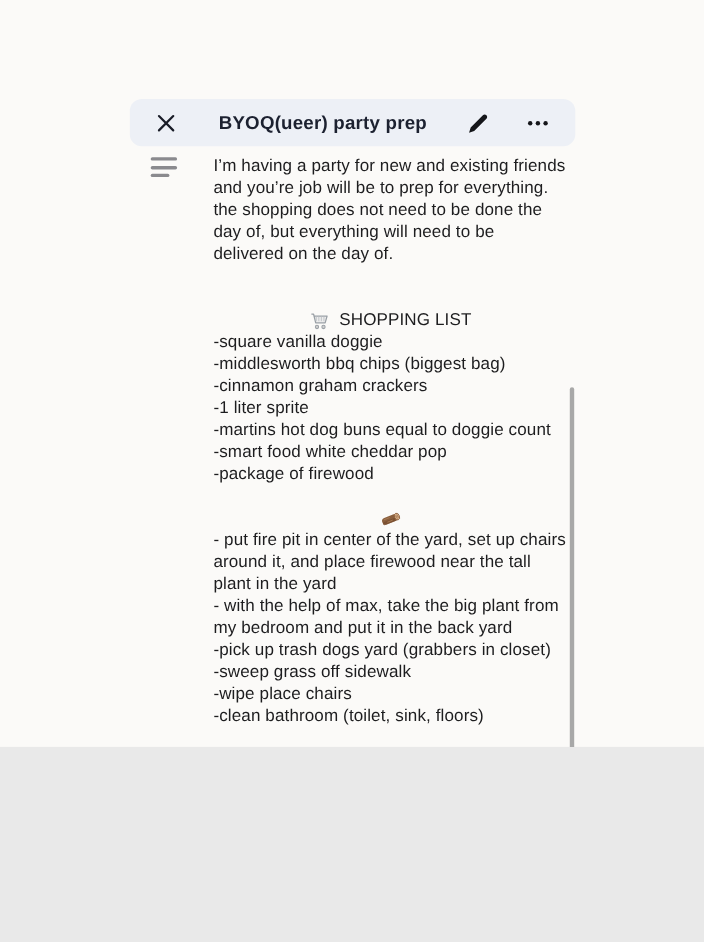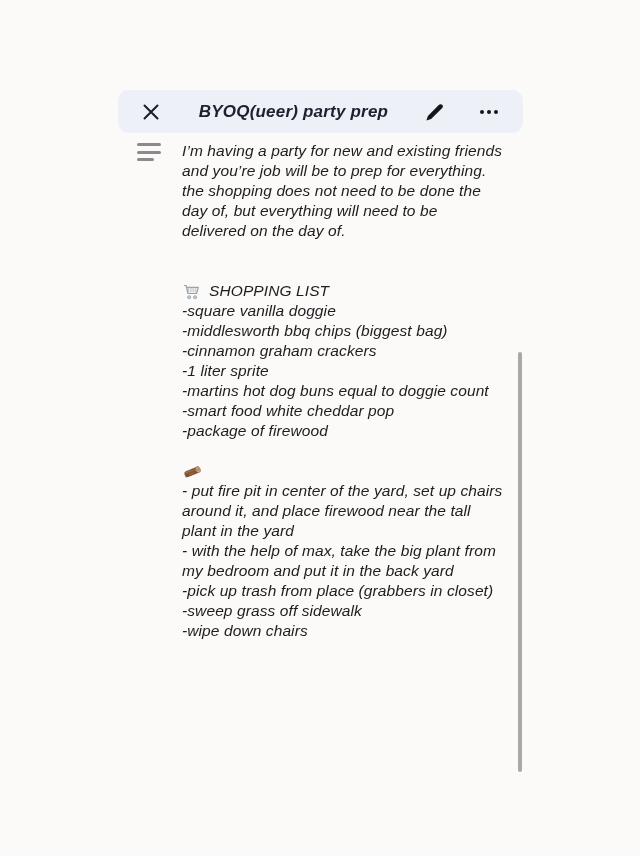--- a/index.html
+++ b/index.html
@@ -1,21 +1,20 @@
 <!DOCTYPE html>
 <html><head>
 <meta charset="utf-8">
 <style>
   * { margin:0; padding:0; box-sizing:border-box; }
   html,body { background:#e9e9e9; }
   .screen {
-    position:relative; width:640px; height:856px;
+    position:relative; width:640px; height:679px;
     background:#fbfaf8; overflow:hidden;
     font-family:"Liberation Sans", sans-serif;
-    font-style:italic;
   }
   
   .header {
     position:absolute; left:118px; top:90px; width:405px; height:43px;
     background:#edf0f6; border-radius:11px;
     display:flex; align-items:center; padding:0 20px;
   }
   .icon-btn { display:flex; align-items:center; justify-content:center; cursor:pointer; background:none; border:none; padding:0; }
   .close-btn  { width:26px; height:26px; }
   .header-title {
@@ -26,27 +25,27 @@
   .more-btn { width:28px; height:24px; }
 
   
   .align-icon { position:absolute; left:137px; top:143px; width:28px; height:22px; }
   .align-icon span { display:block; background:#8a8a8e; height:3px; border-radius:1.5px; margin-bottom:4.5px; }
   .align-icon span:nth-child(1){ width:24px; }
   .align-icon span:nth-child(2){ width:24px; }
   .align-icon span:nth-child(3){ width:17px; }
 
   .note-body {
-    position:absolute; left:182px; top:141px; width:322px;
+    position:absolute; left:194px; top:141px; width:322px;
     font-size:15.5px; line-height:20px; color:#1d1d1f;
     letter-spacing:.1px;
   }
   .intro { margin-bottom:40px; }
   .section + .section { margin-top:20px; }
-  .section-header { display:flex; align-items:center; gap:7px; }
+  .section-header { display:flex; align-items:center; gap:7px;justify-content:center; }
   .section-icon { width:20px; height:20px; flex:0 0 auto; position:relative; top:1px; }
   .line { min-height:20px; }
 
   
   .scrollbar-thumb {
     position:absolute; left:518px; top:352px; width:4px; height:420px;
     background:#a8a8a8; border-radius:2px; cursor:pointer;
   }
 </style>
 </head>
@@ -121,21 +120,22 @@
               <path d="M5.5 10 h6 M8 13.8 h5.5" stroke="#a87a52" stroke-width="0.9" stroke-linecap="round"></path>
               <ellipse cx="19.6" cy="12" rx="2.7" ry="3.8" fill="#d9b28c" stroke="#8a5f3e" stroke-width="0.9"></ellipse>
               <ellipse cx="19.6" cy="12" rx="1.2" ry="1.9" fill="none" stroke="#a87a52" stroke-width="0.8"></ellipse>
               <circle cx="19.6" cy="12" r="0.5" fill="#8a5f3e"></circle>
             </g>
           </svg>
         </span>
       </div>
       <div class="line">- put fire pit in center of the yard, set up chairs around it, and place firewood near the tall plant in the yard</div>
       <div class="line">- with the help of max, take the big plant from my bedroom and put it in the back yard</div>
-      <div class="line">-pick up trash from place (grabbers in closet)</div>
+      <div class="line">-pick up trash dogs yard (grabbers in closet)</div>
       <div class="line">-sweep grass off sidewalk</div>
-      <div class="line">-wipe down chairs</div>
+      <div class="line">-wipe place chairs</div>
+      <div class="line">-clean bathroom (toilet, sink, floors)</div>
     </div>
   </div>
 
   <div class="scrollbar-thumb"></div>
 
 </div>
 
 </body></html>

